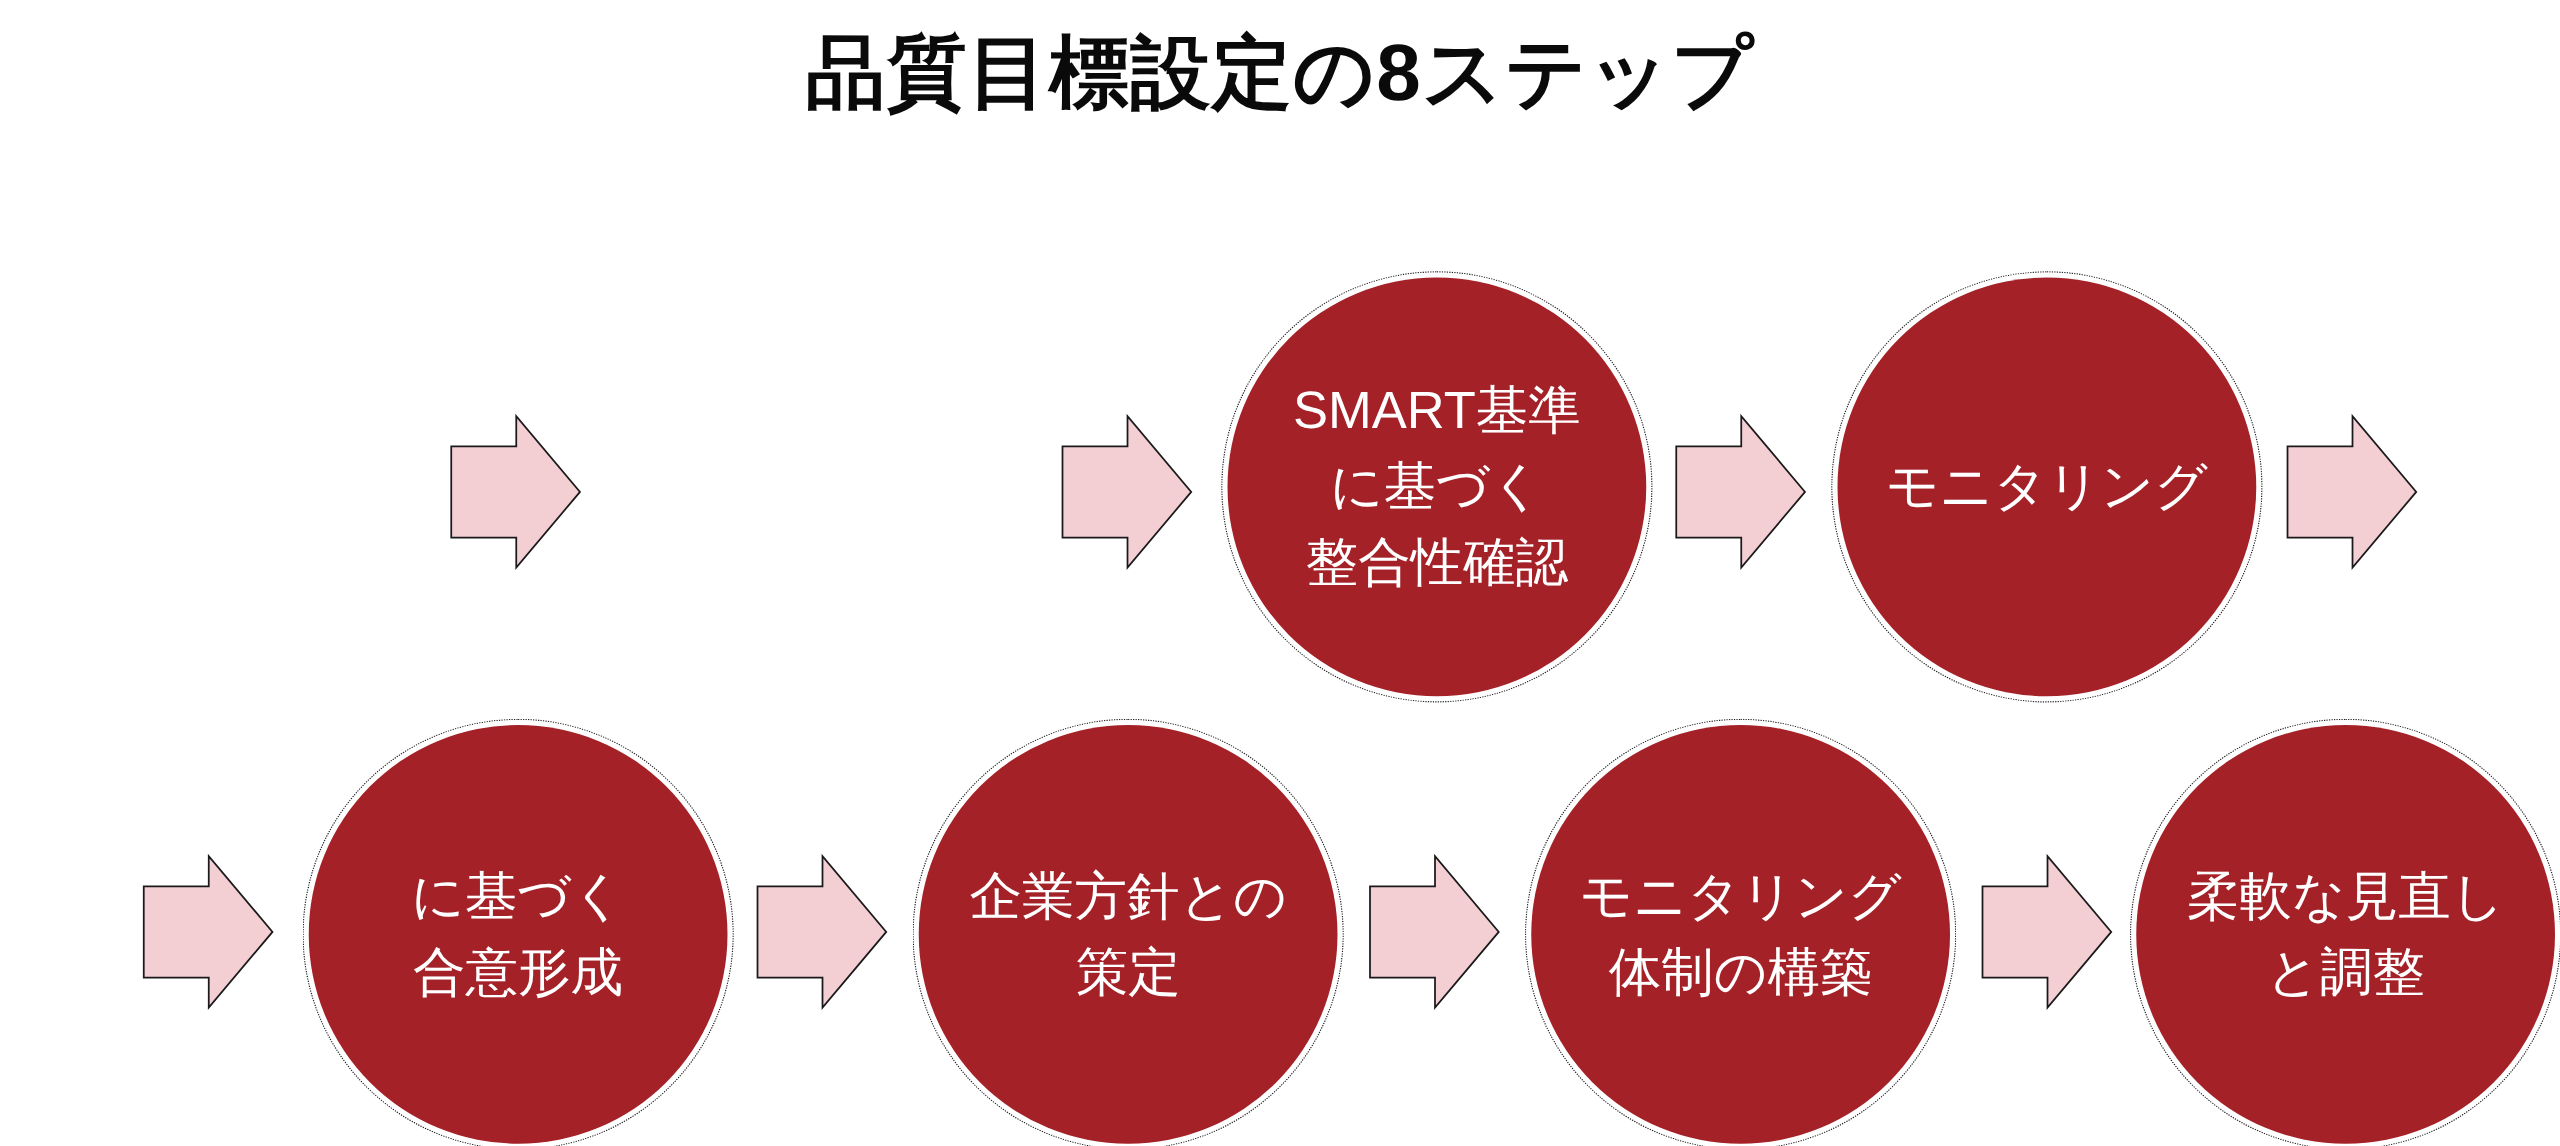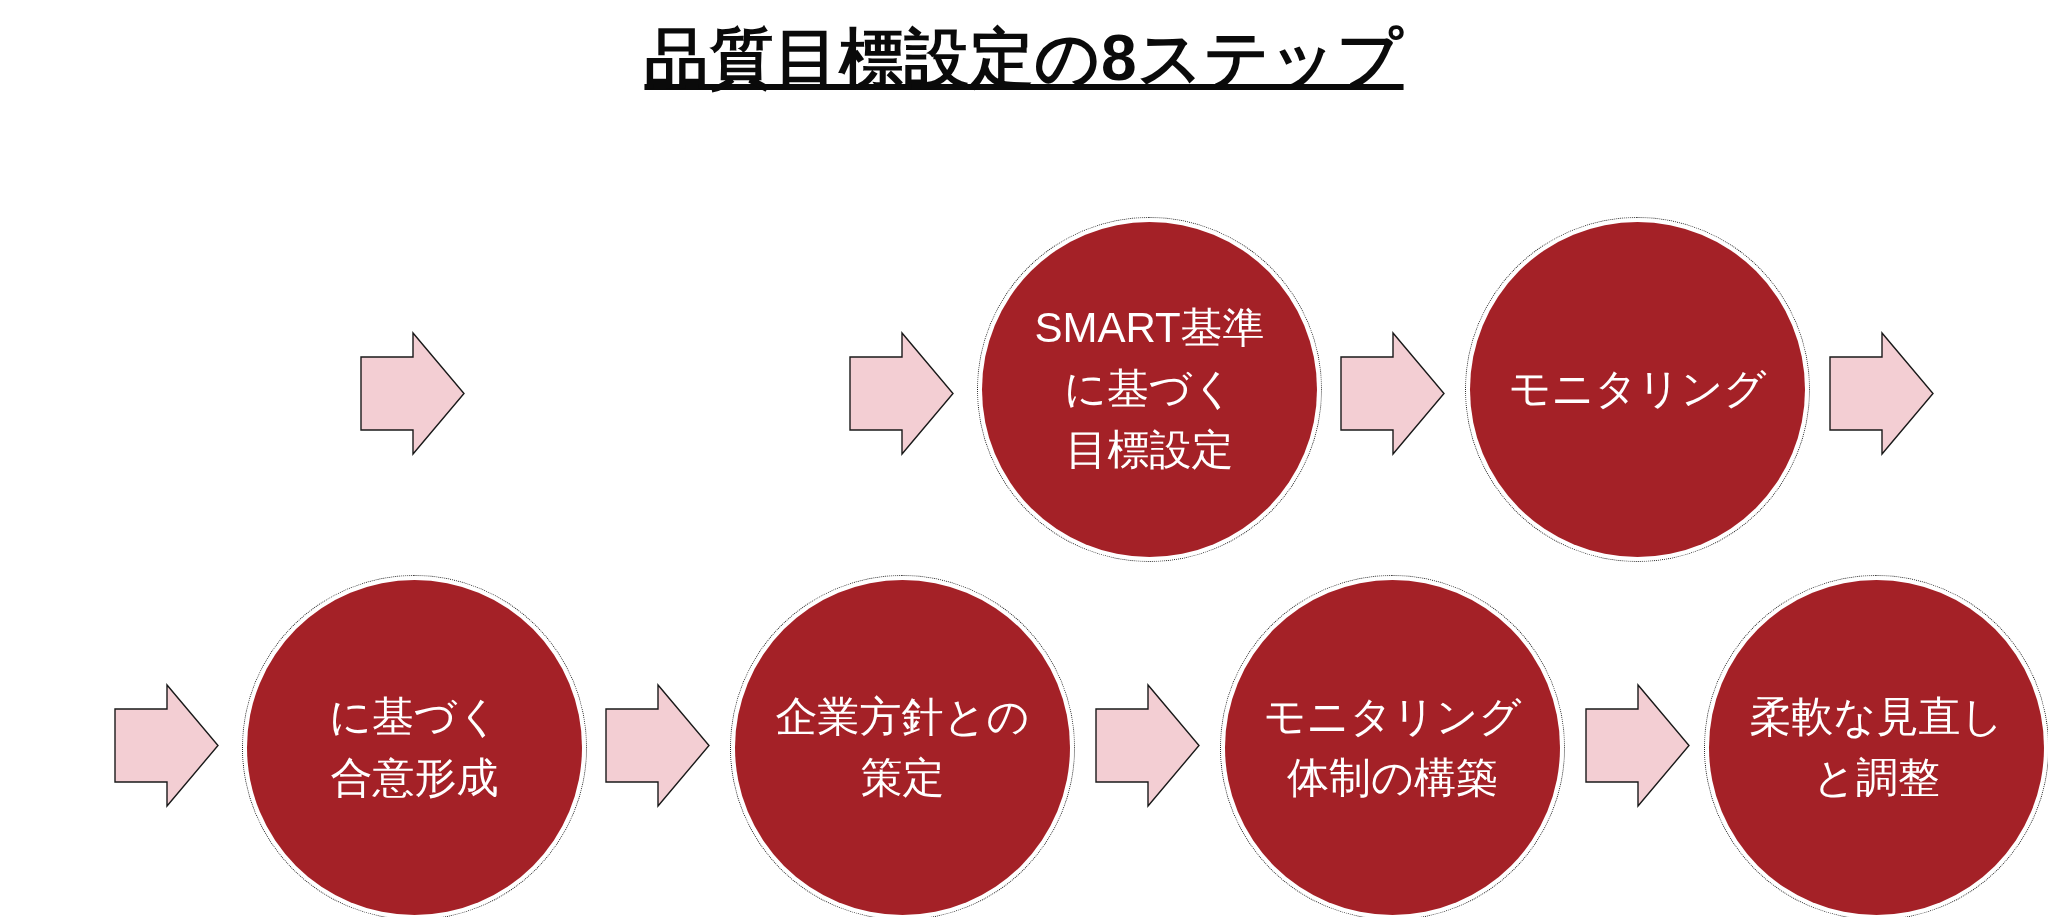--- a/index.html
+++ b/index.html
@@ -20,21 +20,20 @@
   .stage{
     position:relative;width:2048px;height:917px;
     background:var(--background);overflow:hidden;
   }
   .title{
     position:absolute;left:0;top:22px;width:100%;
     text-align:center;
     font-size:64px;font-weight:800;letter-spacing:1px;
     color:var(--title-color);
     line-height:1.15;
-    text-decoration:underline;
   }
   .circle-outer{
     position:absolute;width:345px;height:345px;
     border:1.5px dotted var(--outline-dotted);
     border-radius:50%;
     padding:4px;
   }
   .circle{
     width:100%;height:100%;border-radius:50%;
     background:var(--circle-fill);
@@ -64,21 +63,21 @@
 <div class="stage">
 
   <div class="title">品質目標設定の8ステップ</div>
 
 
 
   <div class="circle-outer" style="left:977px;top:217px">
     <div class="circle">
       <div class="step-label">SMART基準
 に基づく
-目標設定</div>
+整合性確認</div>
     </div>
   </div>
 
   <div class="circle-outer" style="left:1465px;top:217px">
     <div class="circle">
       <div class="step-label">モニタリング</div>
     </div>
   </div>
 
   <div class="circle-outer" style="left:242px;top:575px">

